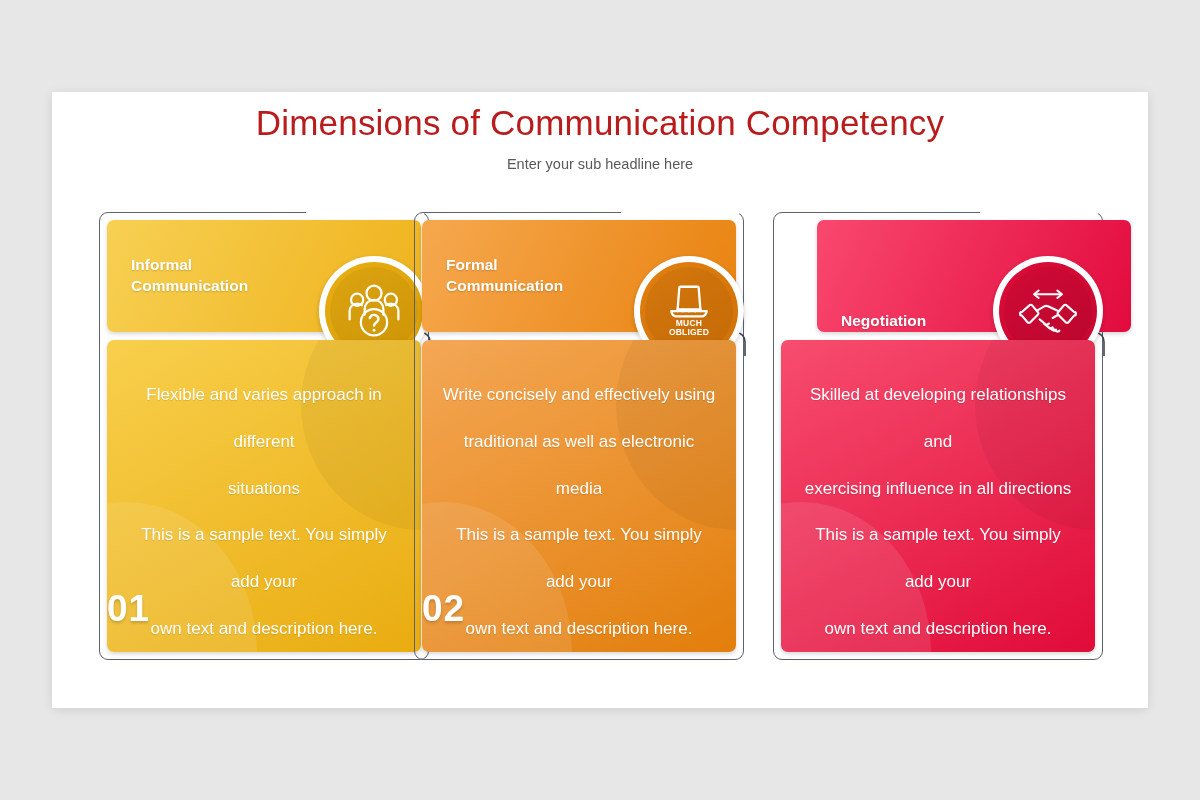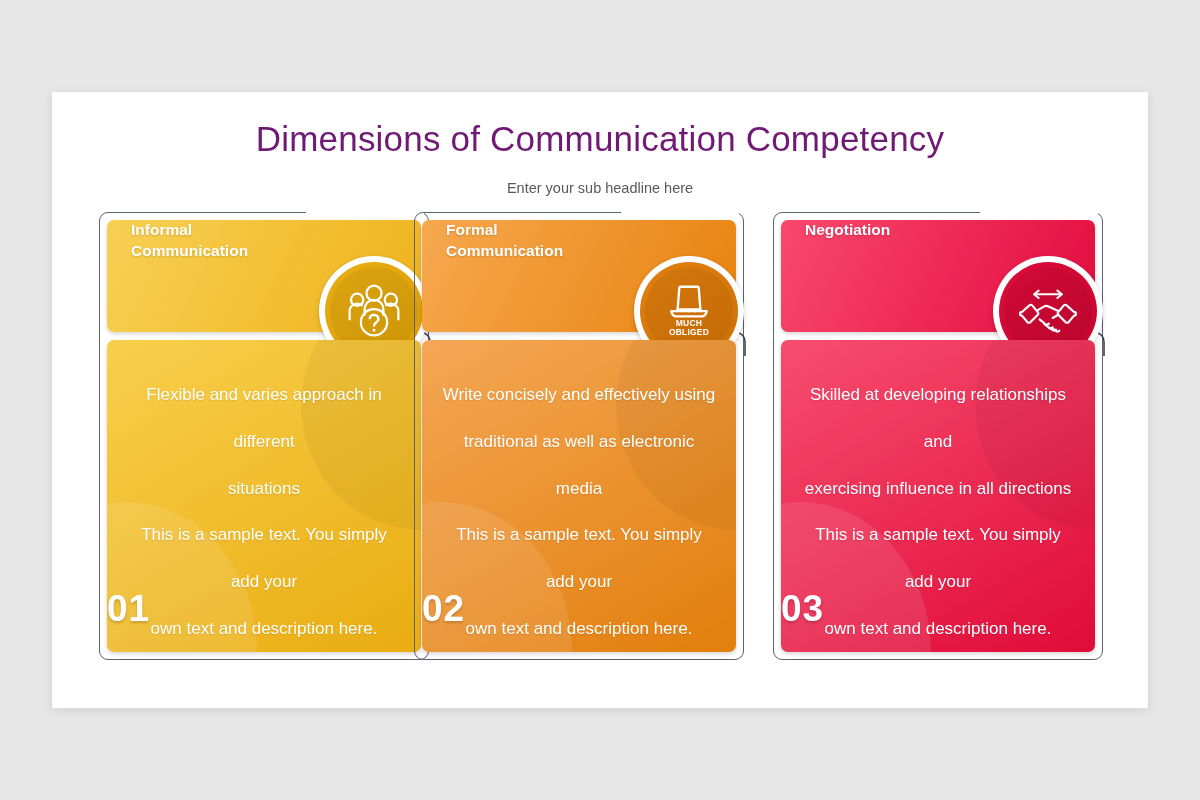--- a/index.html
+++ b/index.html
@@ -28,29 +28,29 @@
   
   #header {
     position: absolute;
     left: 0;
     top: 0;
     width: 100%;
     text-align: center;
   }
   #page-title {
     margin: 0;
-    padding-top: 28px;
+    padding-top: 12px;
     font-size: 35px;
     font-weight: 400;
-    color: #701a75;
+    color: #b91c1c;
     letter-spacing: 0.2px;
     line-height: 1.1;
   }
   #page-subtitle {
-    margin: 8px;
+    margin: 0;
     padding-top: 13px;
     font-size: 14.5px;
     font-weight: 400;
     color: #595959;
   }
 
   
   #cards {
     position: absolute;
     left: 0;
@@ -105,20 +105,21 @@
     position: absolute;
     left: 8px;
     top: 8px;
     width: 314px;
     height: 112px;
     border-radius: 7px;
     box-sizing: border-box;
     padding: 0 118px 0 24px;
     display: flex;
     flex-direction: column;
+    justify-content: center;
     box-shadow: 0 2px 4px rgba(0,0,0,0.16);
   }
   .card-head-title {
     color: #ffffff;
     font-size: 15.5px;
     font-weight: bold;
     line-height: 1.35;
     text-shadow: 0 1px 2px rgba(0,0,0,0.18);
     white-space: pre-line;
   }
@@ -332,21 +333,21 @@
     <div class="card-wrap c3">
       <div class="frame">
         <div class="frame-notch"></div>
       </div>
 
       <svg class="connector" viewBox="0 0 60 50">
         <path d="M55 48 L55 34 Q55 26 46 24 L18 13" fill="none" stroke="#3c4250" stroke-width="1.6"></path>
         <path d="M10 9 L22 12 L17 19 Z" fill="#3c4250"></path>
       </svg>
 
-      <div class="card-head" id="head3" style="justify-content: flex-start; background: linear-gradient(115deg, rgb(249, 72, 110) 0%, rgb(226, 11, 62) 100%);">
+      <div class="card-head" id="head3" style="justify-content: flex-end; background: linear-gradient(115deg, rgb(249, 72, 110) 0%, rgb(226, 11, 62) 100%); margin-left: 36px;">
         <div class="card-head-title">Negotiation</div>
       </div>
 
       <div class="badge">
         <div class="badge-inner" id="badge3" style="background: linear-gradient(145deg, rgb(220, 12, 57) 0%, rgb(196, 6, 47) 100%);">
           <div class="badge-icon">
             <svg viewBox="0 0 64 58" width="60" height="54" fill="none" stroke="#ffffff" stroke-width="2.3" stroke-linecap="round" stroke-linejoin="round">
               <path d="M18 11 h28" stroke-width="2.2"></path>
               <path d="M22 7 L17 11 L22 15" stroke-width="2.2"></path>
               <path d="M42 7 L47 11 L42 15" stroke-width="2.2"></path>
@@ -363,18 +364,17 @@
         </div>
       </div>
 
       <div class="card-body" id="body3" style="background: linear-gradient(150deg, rgb(247, 77, 110) 0%, rgb(224, 11, 56) 100%);">
         <div class="body-swirl2"></div>
         <div class="body-swirl"></div>
         <p class="card-text">Skilled at developing relationships and
 exercising influence in all directions
 This is a sample text. You simply add your
 own text and description here.</p>
-        <div class="card-number">03</div>
       </div>
     </div>
 
   </div>
 </div>
 
 </body></html>

